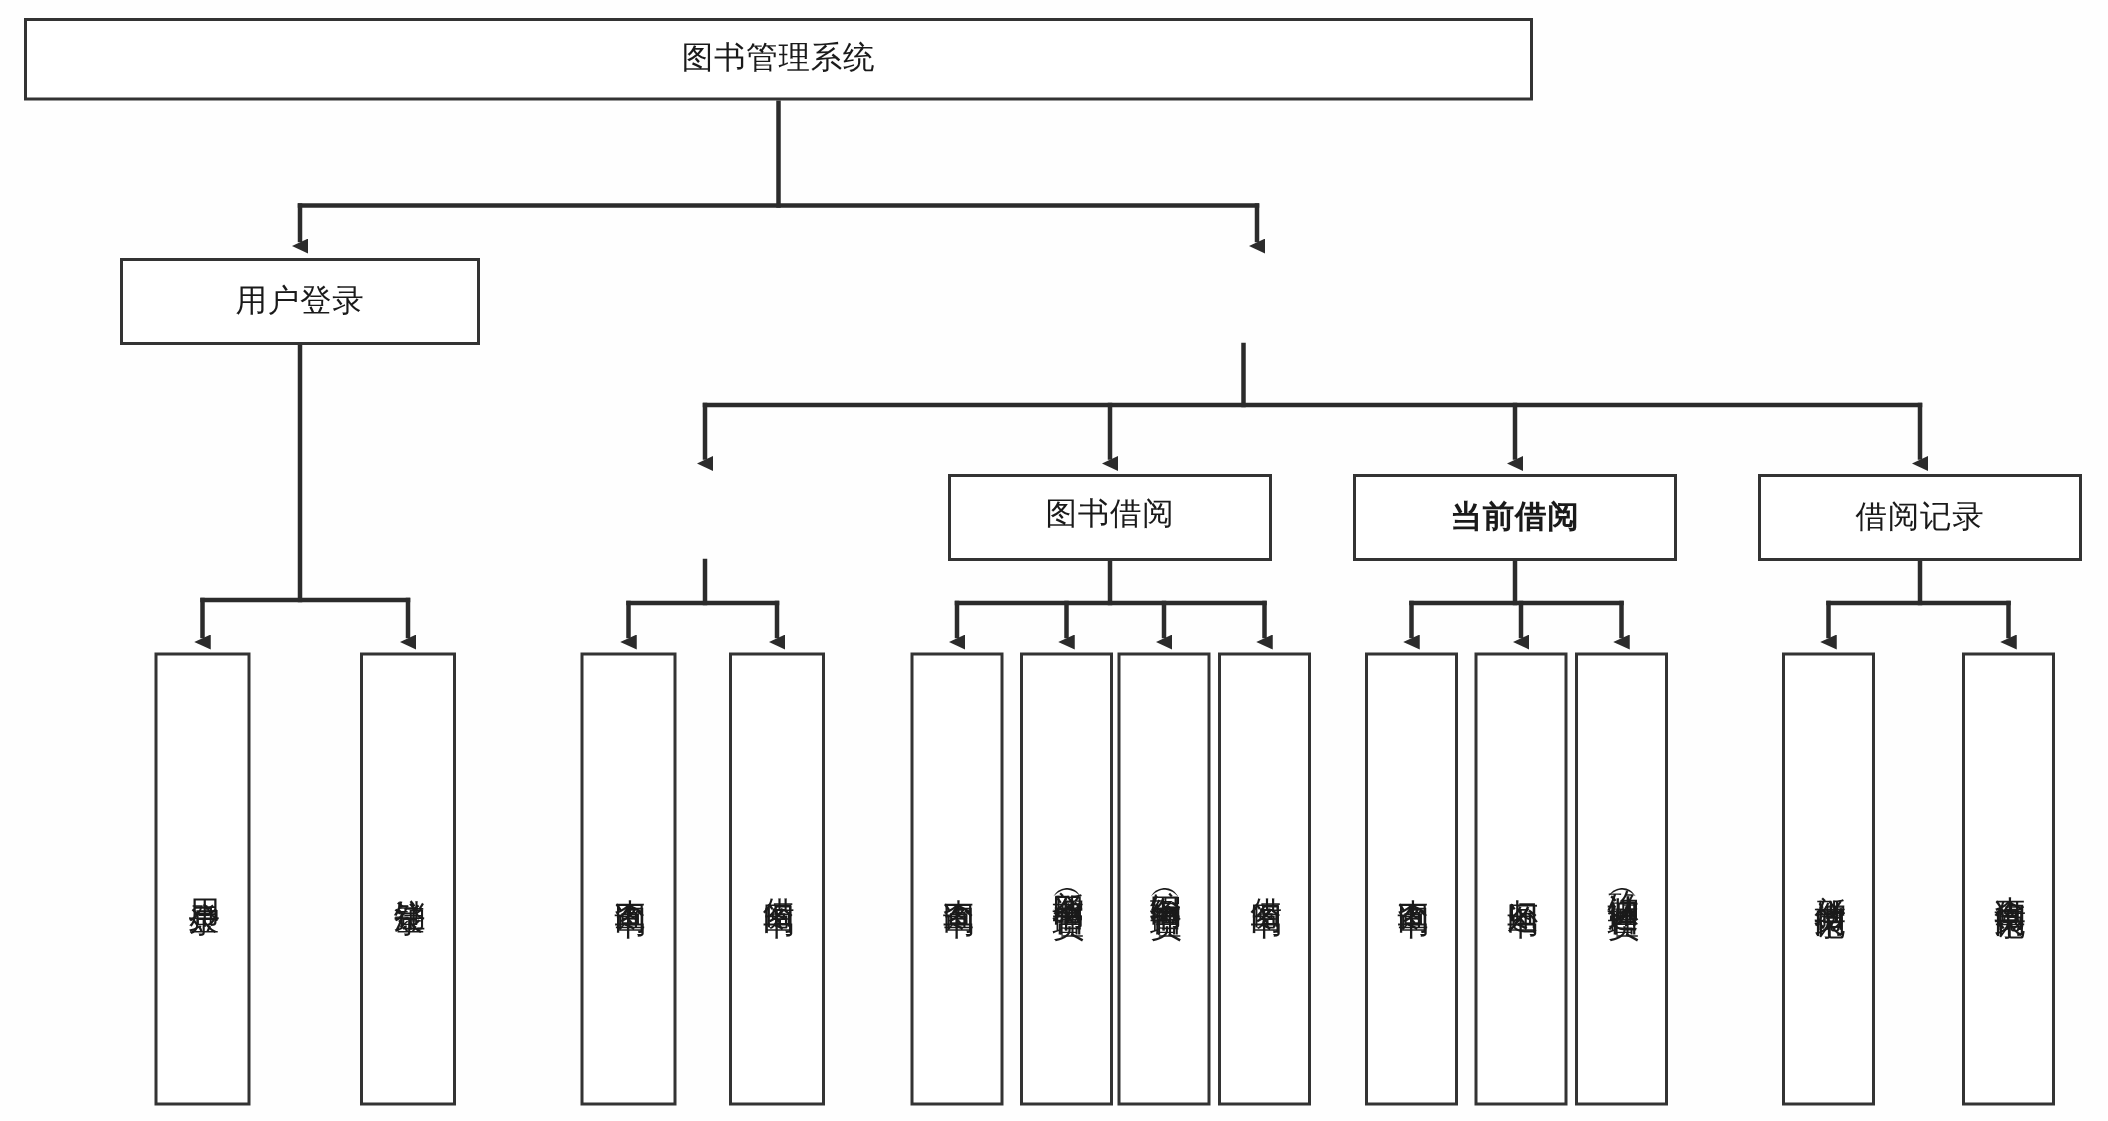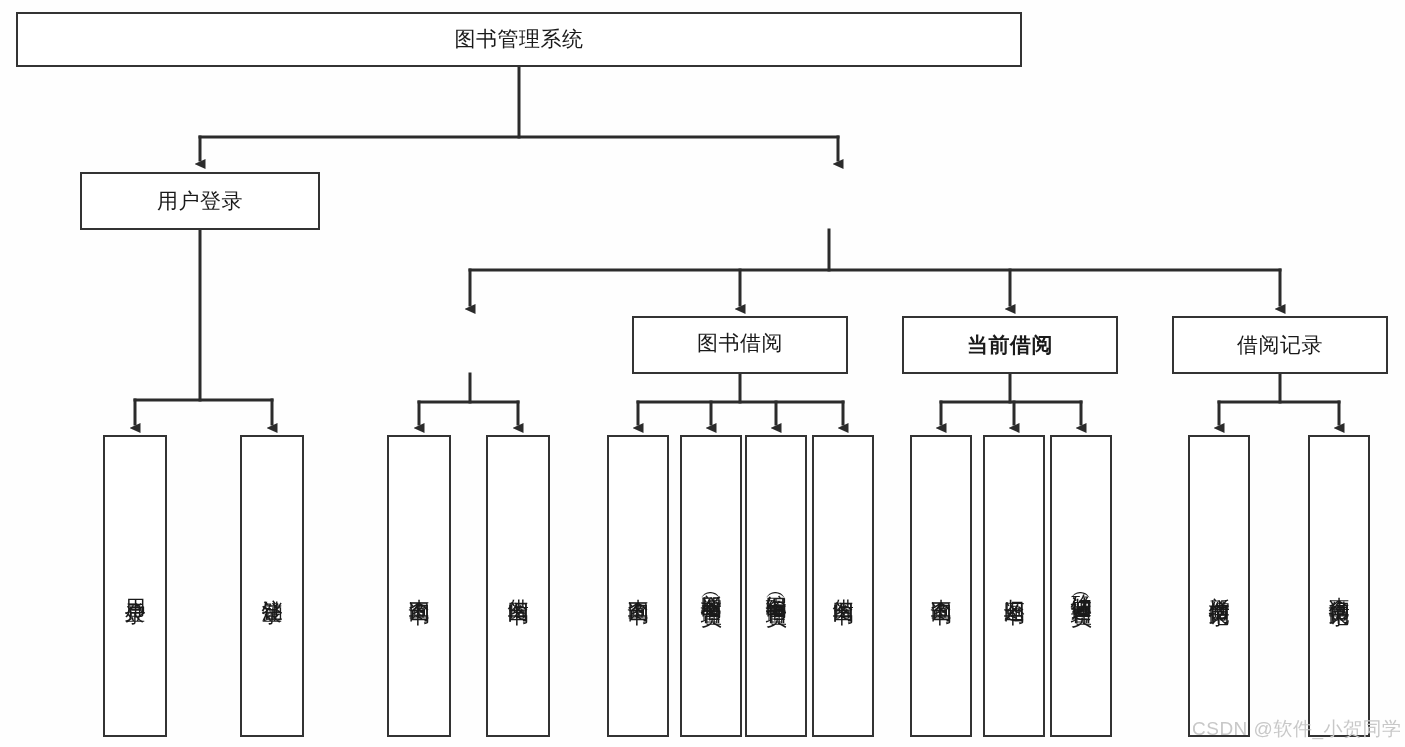--- a/index.html
+++ b/index.html
@@ -177,15 +177,14 @@
     <span class="node-label" style="max-height:290px;">确认归还（管理员）</span>
   </div>
 
   <div class="node leaf" style="left:1188px; top:435px; width:62px; height:302px;">
     <span class="node-label">新增借阅记录</span>
   </div>
   <div class="node leaf" style="left:1308px; top:435px; width:62px; height:302px;">
     <span class="node-label">查询借阅记录</span>
   </div>
 
-  <div class="watermark" style="left:1192px; top:716px;">CSDN @软件_小贺同学</div>
 
 </div>
 
 </body></html>

